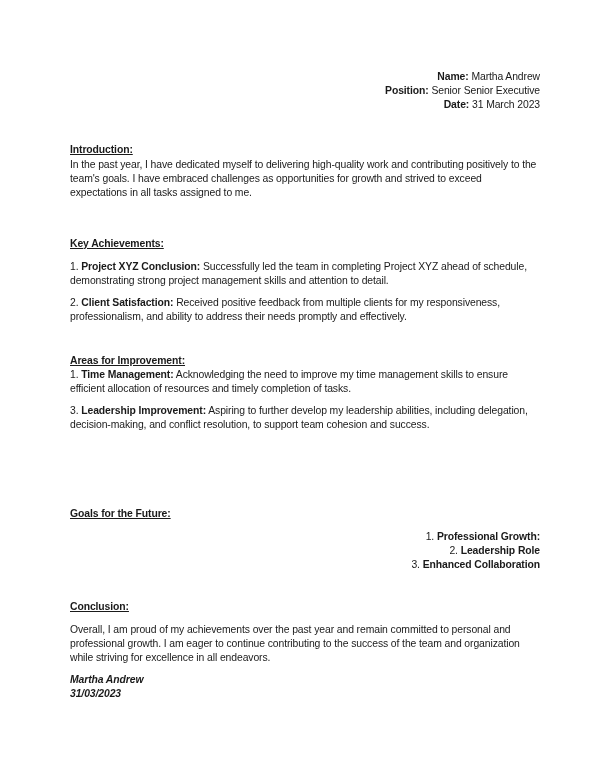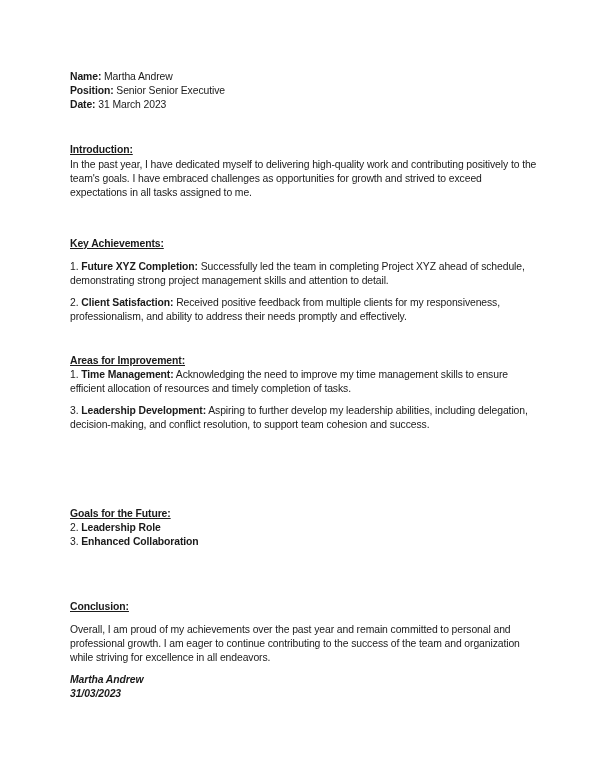--- a/index.html
+++ b/index.html
@@ -1,20 +1,20 @@
 <!DOCTYPE html>
 <html><head>
 <meta charset="utf-8">
 <style>
   html, body { margin: 0; padding: 0; background: #ffffff; }
   body { width: 600px; height: 776px; position: relative; overflow: hidden;
          font-family: "Liberation Sans", sans-serif; color: #1a1a1a; }
   .page { position: absolute; left: 70px; top: 70px; width: 470px;
           font-size: 10.4px; line-height: 14px; letter-spacing: -0.1px; }
-  .line { display: block; white-space: nowrap; }
+  .line { display: block; white-space: nowrap; text-align: right; }
   b { font-weight: bold; }
   .heading { font-weight: bold; text-decoration: underline; display: block; }
   .para { display: block; white-space: normal; }
   .sig { font-style: italic; font-weight: bold; display: block; }
   .abs { position: absolute; left: 0; width: 470px; }
 </style>
 </head>
 <body>
 
 <div class="page">
@@ -25,32 +25,33 @@
     <span class="line"><b>Date:</b> <span>31 March 2023</span></span>
   </div>
 
   <div class="abs" style="top:73px;">
     <span class="heading">Introduction:</span>
     <span class="para" style="margin-top:1px;">In the past year, I have dedicated myself to delivering high-quality work and contributing positively to the team's goals. I have embraced challenges as opportunities for growth and strived to exceed expectations in all tasks assigned to me.</span>
   </div>
 
   <div class="abs" style="top:167px;">
     <span class="heading">Key Achievements:</span>
-    <span class="para" style="margin-top:9px;"><span>1.</span> <b>Future XYZ Completion:</b> <span>Successfully led the team in completing Project XYZ ahead of schedule, demonstrating strong project management skills and attention to detail.</span></span>
+    <span class="para" style="margin-top:9px;"><span>1.</span> <b>Project XYZ Conclusion:</b> <span>Successfully led the team in completing Project XYZ ahead of schedule, demonstrating strong project management skills and attention to detail.</span></span>
     <span class="para" style="margin-top:8px;"><span>2.</span> <b>Client Satisfaction:</b> <span>Received positive feedback from multiple clients for my responsiveness, professionalism, and ability to address their needs promptly and effectively.</span></span>
   </div>
 
   <div class="abs" style="top:284px;">
     <span class="heading">Areas for Improvement:</span>
     <span class="para" style=""><span>1.</span> <b>Time Management:</b> <span>Acknowledging the need to improve my time management skills to ensure efficient allocation of resources and timely completion of tasks.</span></span>
-    <span class="para" style="margin-top:8px;"><span>3.</span> <b>Leadership Development:</b> <span>Aspiring to further develop my leadership abilities, including delegation, decision-making, and conflict resolution, to support team cohesion and success.</span></span>
+    <span class="para" style="margin-top:8px;"><span>3.</span> <b>Leadership Improvement:</b> <span>Aspiring to further develop my leadership abilities, including delegation, decision-making, and conflict resolution, to support team cohesion and success.</span></span>
   </div>
 
   <div class="abs" style="top:437px;">
     <span class="heading">Goals for the Future:</span>
+    <span class="line" style="margin-top:9px;"><span>1.</span> <b>Professional Growth:</b></span>
     <span class="line"><span>2.</span> <b>Leadership Role</b></span>
     <span class="line"><span>3.</span> <b>Enhanced Collaboration</b></span>
   </div>
 
   <div class="abs" style="top:530px;">
     <span class="heading">Conclusion:</span>
     <span class="para" style="margin-top:9px;">Overall, I am proud of my achievements over the past year and remain committed to personal and professional growth. I am eager to continue contributing to the success of the team and organization while striving for excellence in all endeavors.</span>
     <span class="sig" style="margin-top:8px;">Martha Andrew</span>
     <span class="sig">31/03/2023</span>
   </div>

